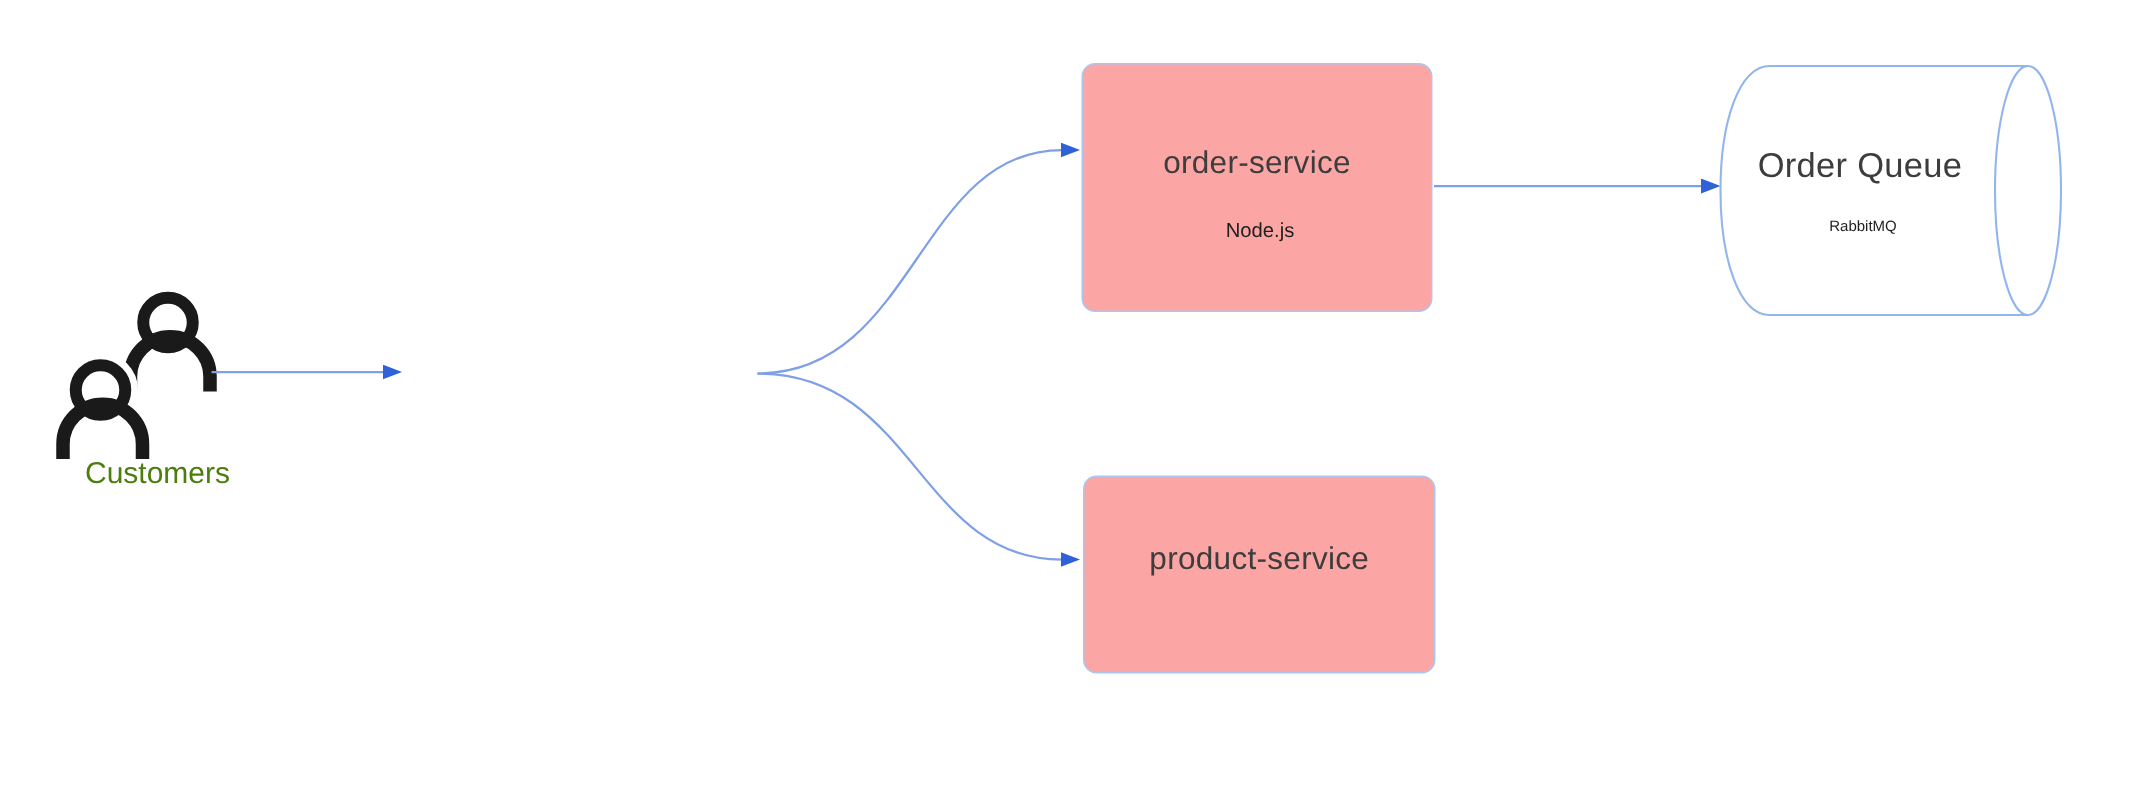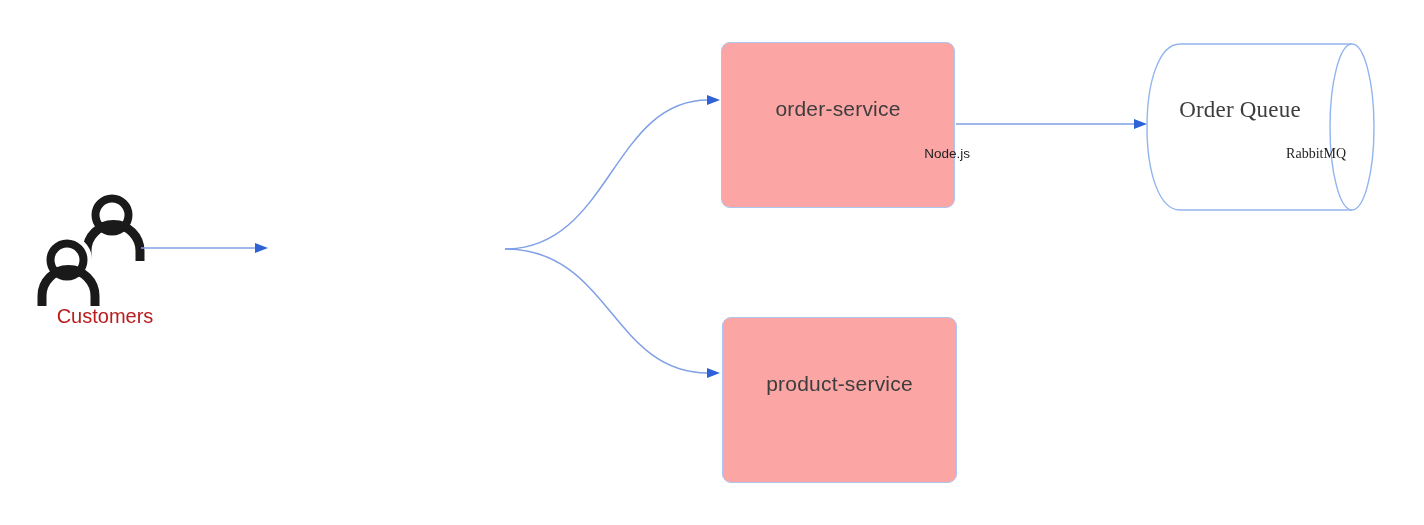--- a/index.html
+++ b/index.html
@@ -45,40 +45,40 @@
     left: 0;
     width: 100%;
     text-align: center;
     font-size: 21px;
     color: #3d3d3d;
     letter-spacing: 0.2px;
   }
   .node .subtitle, .shape-label .subtitle {
     position: absolute;
     top: 63%;
-    left: 16px;
+    left: 2px;
     width: 100%;
-    text-align: right;
+    text-align: center;
     font-size: 13.5px;
     color: #1f1f1f;
   }
   .shape-label {
     position: absolute;
     pointer-events: none;
   }
   .shape-label .title { font-size: 23px; }
-  .shape-label .subtitle { font-size: 14px; }
+  .shape-label .subtitle { font-size: 10px; }
   .actor-label {
     position: absolute;
     left: 38px;
     top: 305px;
     width: 134px;
     text-align: center;
     font-size: 20px;
-    color: #b91c1c;
+    color: #4d7c0f;
   }
   .icon-stroke { fill: none; stroke: #1a1a1a; }
   .icon-halo   { fill: none; stroke: #ffffff; }
 </style>
 </head>
 <body>
 
 <div class="canvas">
 
   <svg class="layer" viewBox="0 0 1424 525">
@@ -109,24 +109,24 @@
       <ellipse class="cyl" cx="1352" cy="127" rx="22" ry="83"></ellipse>
     </g>
   </svg>
 
 
   <div class="node" style="left:721px; top:42px; width:234px; height:166px;">
     <div class="title">order-service</div>
     <div class="subtitle">Node.js</div>
   </div>
 
-  <div class="node" style="left:722px; top:317px; width:235px; height:166px;">
+  <div class="node" style="left:722px; top:317px; width:235px; height:132px;">
     <div class="title">product-service</div>
   </div>
 
-  <div class="shape-label" style="left:1150px; top:43px; width:180px; height:164px;font-family:Liberation Serif, serif;">
+  <div class="shape-label" style="left:1150px; top:43px; width:180px; height:164px;">
     <div class="title">Order Queue</div>
     <div class="subtitle">RabbitMQ</div>
   </div>
 
   <div class="actor-label">Customers</div>
 
 </div>
 
 </body></html>

